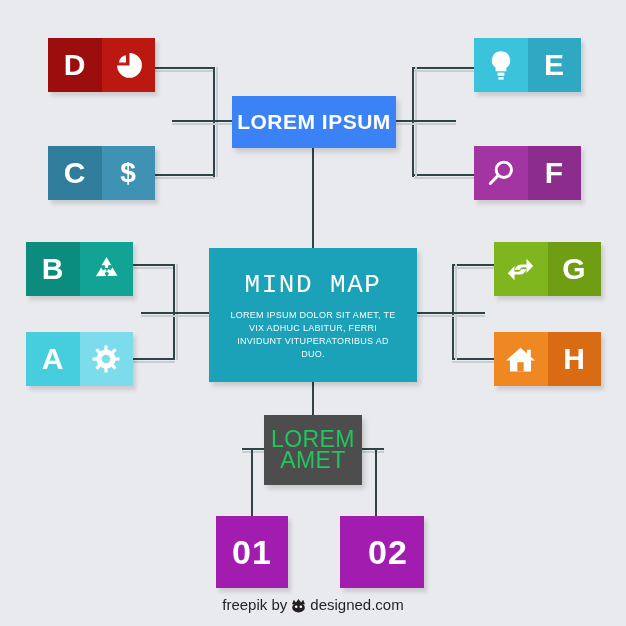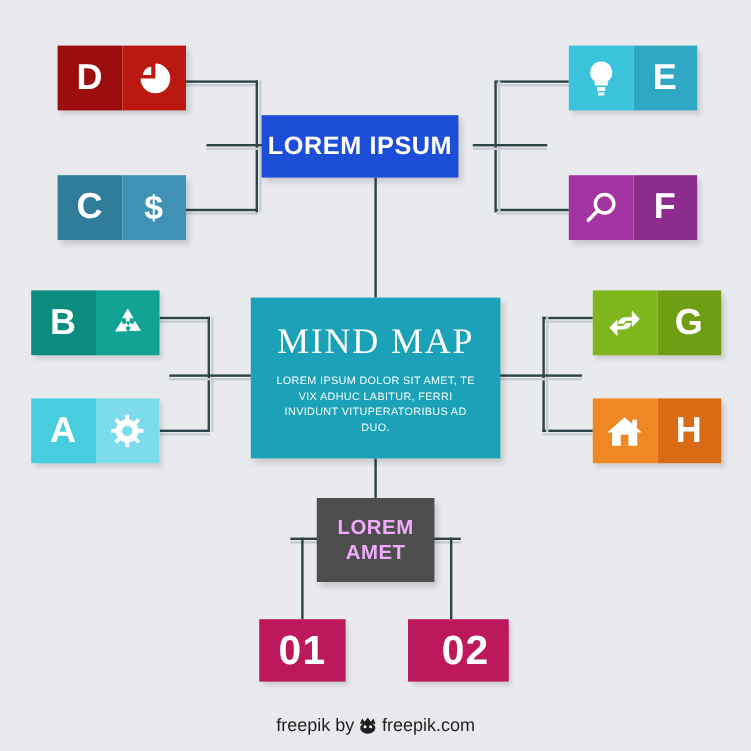--- a/index.html
+++ b/index.html
@@ -22,33 +22,33 @@
   .card{position:absolute;box-shadow:3px 4px 4px rgba(0,0,0,.13);display:flex;}
   .half{display:flex;align-items:center;justify-content:center;}
   .letter{color:#ffffff;font-weight:bold;font-size:30px;line-height:1;
           font-family:"Liberation Sans", sans-serif;letter-spacing:.5px;}
   .ico{display:flex;align-items:center;justify-content:center;}
   .ico svg{display:block;}
 
   
   .hub{position:absolute;box-shadow:3px 4px 5px rgba(0,0,0,.14);
        display:flex;flex-direction:column;align-items:center;justify-content:center;}
-  #top-box{left:218px;top:96px;width:164px;height:52px;background:#1d4ed8;}
+  #top-box{left:232px;top:96px;width:164px;height:52px;background:#3b82f6;}
   #top-box .t{color:#fff;font-weight:bold;font-size:21px;letter-spacing:.5px;}
 
   #center-box{left:209px;top:248px;width:208px;height:134px;background:#1ca2b8;}
-  #center-box .title{color:#fff;font-weight:300;font-size:30px;letter-spacing:1.5px;
-       font-family:Liberation Serif, serif;margin-bottom:9px;}
+  #center-box .title{color:#fff;font-weight:300;font-size:26px;letter-spacing:1.5px;
+       font-family:Liberation Mono, monospace;margin-bottom:9px;}
   #center-box .body{color:#ffffff;font-size:9px;line-height:13px;text-align:center;
        letter-spacing:.3px;width:170px;opacity:.97;}
 
   #bottom-box{left:264px;top:415px;width:98px;height:70px;background:#4d4d4d;}
-  #bottom-box .t{color:#f0abfc;font-weight:bold;font-size:17px;line-height:21px;text-align:center;letter-spacing:.4px;}
-
-  .numbox{position:absolute;width:72px;height:52px;background:#be185d;
+  #bottom-box .t{color:#22c55e;font-weight:normal;font-size:23px;line-height:21px;text-align:center;letter-spacing:.4px;}
+
+  .numbox{position:absolute;width:72px;height:72px;background:#a21caf;
           box-shadow:3px 4px 4px rgba(0,0,0,.13);
           display:flex;align-items:center;justify-content:center;}
   .numbox .n{color:#fff;font-weight:bold;font-size:34px;letter-spacing:1px;}
 
   
   #footer{position:absolute;left:0;top:596px;width:626px;text-align:center;
           font-size:15px;color:#231f20;font-family:"Liberation Sans", sans-serif;}
   #footer .fp-logo{display:inline-block;vertical-align:-3px;margin:0 3px;}
 </style>
 </head>
@@ -249,16 +249,16 @@
   </div>
 
   <div id="footer">
     <span>freepik by</span><span class="fp-logo">
       <svg width="17" height="15" viewBox="0 0 20 18">
         <ellipse cx="10" cy="11.6" rx="7.6" ry="5.8" fill="#231f20"></ellipse>
         <path d="M2.2 7.4 L4.4 2.2 L6.9 5.4 L10 1.2 L13.1 5.4 L15.6 2.2 L17.8 7.4 Z" fill="#231f20"></path>
         <circle cx="7.2" cy="10.4" r="1.5" fill="#ffffff"></circle>
         <circle cx="12.8" cy="10.4" r="1.5" fill="#ffffff"></circle>
       </svg>
-    </span><span>freepik.com</span>
+    </span><span>designed.com</span>
   </div>
 
 </div>
 
 </body></html>

